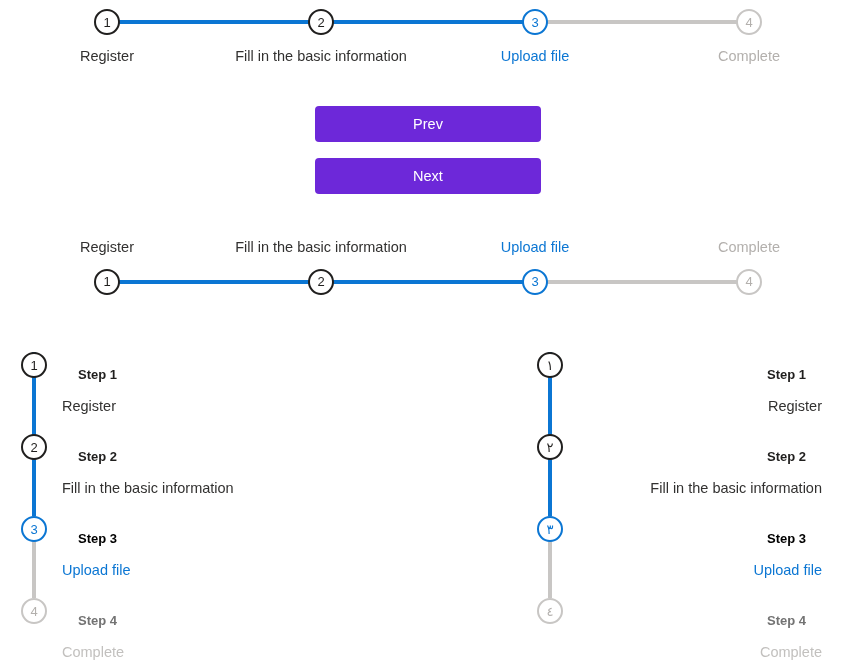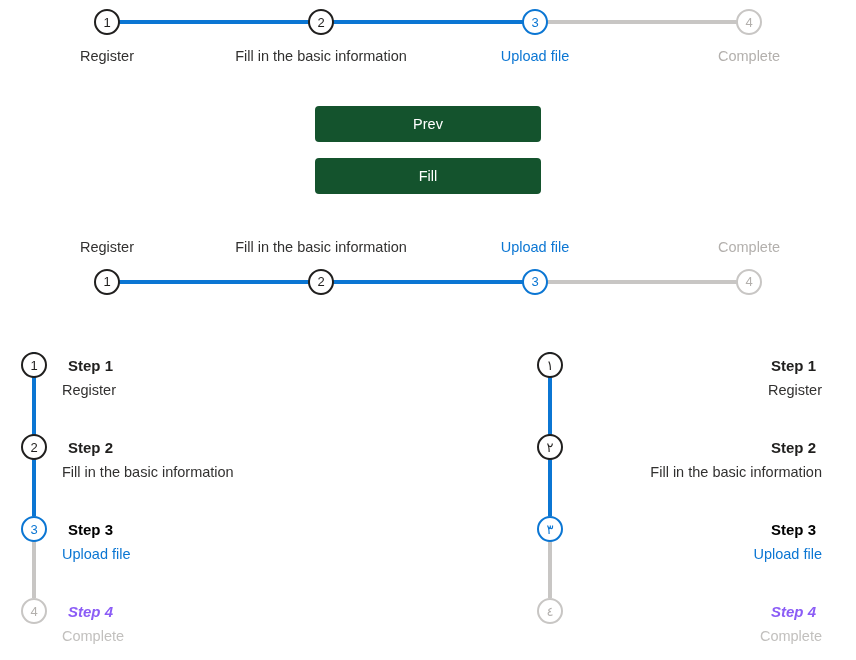--- a/index.html
+++ b/index.html
@@ -98,21 +98,21 @@
     display: flex;
     flex-direction: column;
     gap: 16px;
   }
   .btn {
     display: block;
     width: 226px;
     height: 36px;
     border: none;
     border-radius: 4px;
-    background: #14532d;
+    background: #6d28d9;
     color: #ffffff;
     font-family: "Liberation Sans", "DejaVu Sans", sans-serif;
     font-size: 14.5px;
     line-height: 36px;
     padding: 0;
     cursor: pointer;
     text-align: center;
   }
 
   
@@ -154,29 +154,29 @@
 
   .vstep-body {
     flex: 1 1 auto;
     padding: 0 14px;
     direction: ltr;
   }
   .vstepper.right .vstep-body { text-align: right; }
   .vstepper.left  .vstep-body { text-align: left; }
 
   .vstep-title {
-    font-size: 15px;
+    font-size: 13px;
     font-weight: bold;
     line-height: 1.05;
     color: #201f1e;
-    margin: 6px;
+    margin: 16px;
     white-space: nowrap;
   }
   .vstep-title.current  { color: #000000; }
-  .vstep-title.upcoming { color: #8b5cf6; font-style: italic; }
+  .vstep-title.upcoming { color: #737373; }
 
   .vstep-desc {
     font-size: 14.5px;
     line-height: 1.2;
     color: #323130;
     margin-top: 8px;
     white-space: nowrap;
   }
   .vstep-desc.current  { color: #0b76d3; }
   .vstep-desc.upcoming { color: #c2c0be; }
@@ -214,21 +214,21 @@
         <div class="hstep-marker-row">
           <span class="rail left"></span>
           <span class="circle upcoming">4</span>
         </div>
         <div class="hstep-label upcoming">Complete</div>
       </div>
     </div>
 
   <div class="button-stack">
     <button class="btn" type="button">Prev</button>
-    <button class="btn" type="button">Fill</button>
+    <button class="btn" type="button">Next</button>
   </div>
 
   <div class="hstepper labels-above" id="stepper-second">
       <div class="hstep">
         <div class="hstep-marker-row">
           <span class="rail right done"></span>
           <span class="circle ">1</span>
         </div>
         <div class="hstep-label ">Register</div>
       </div>

